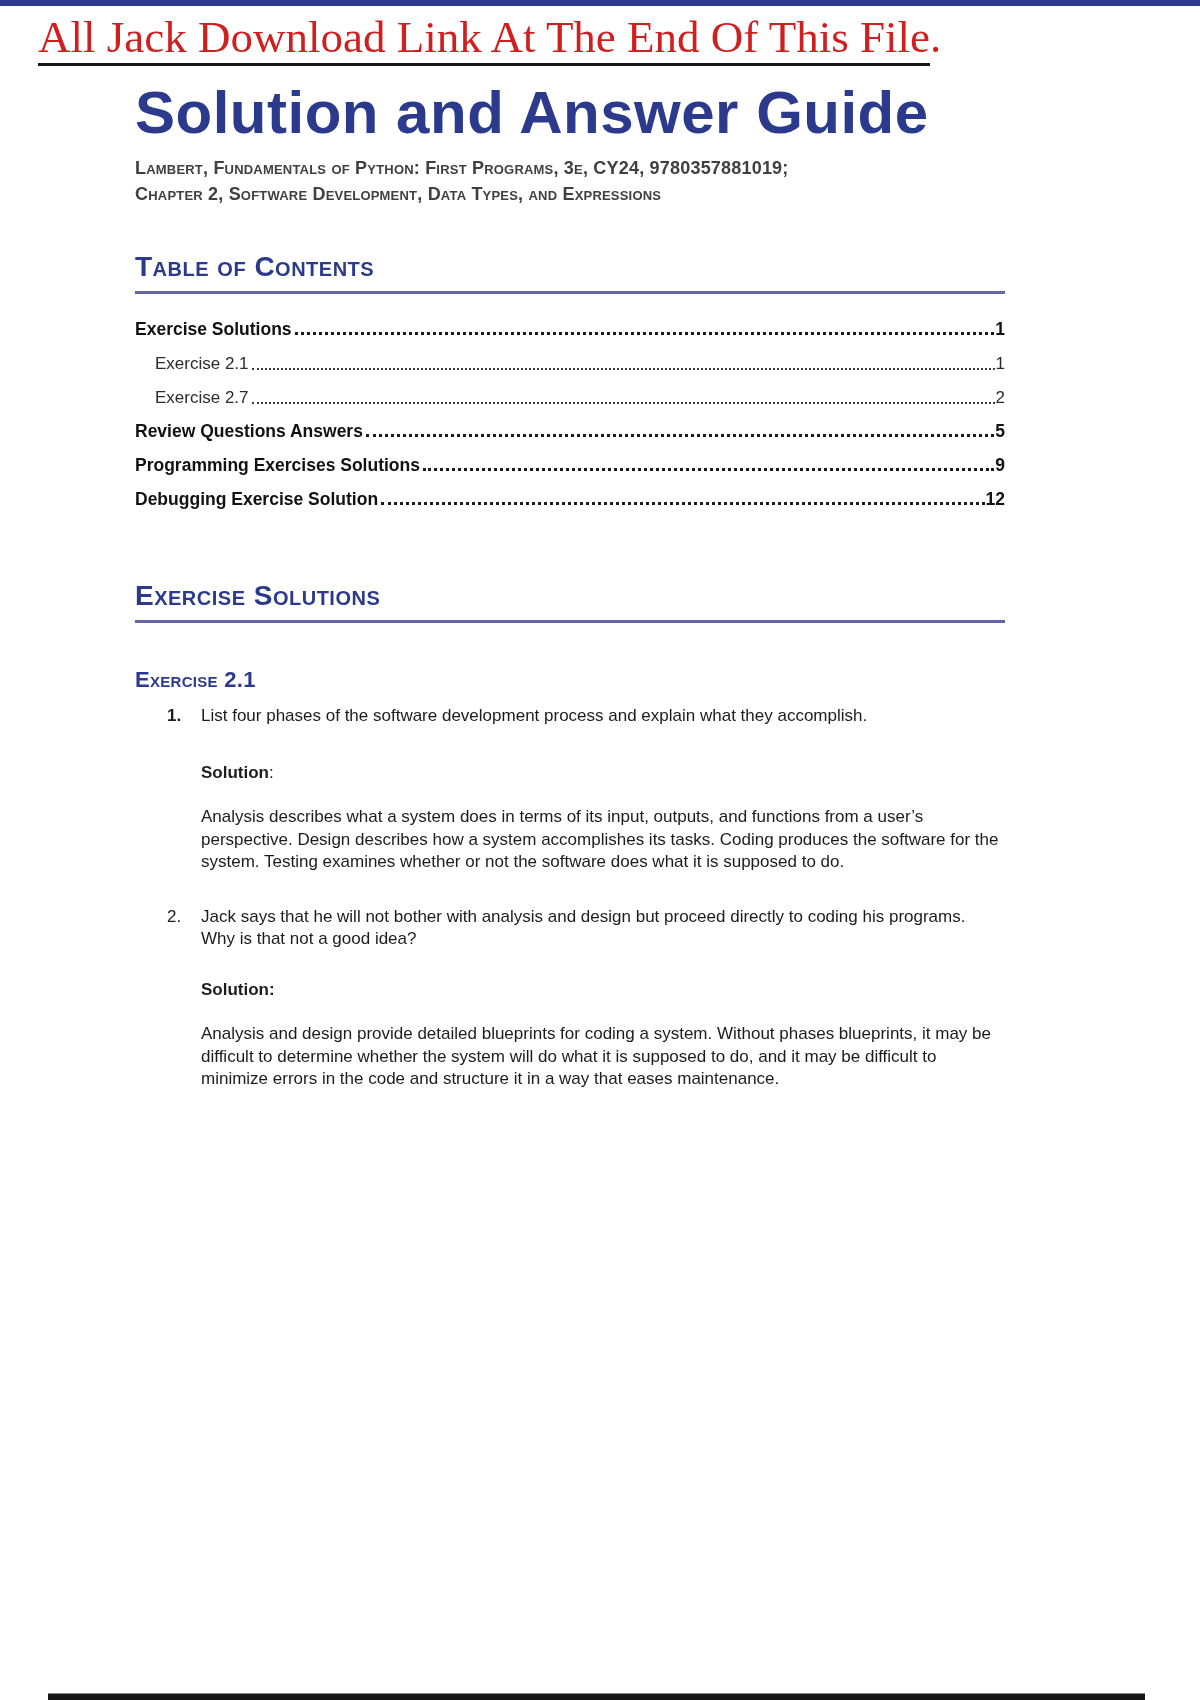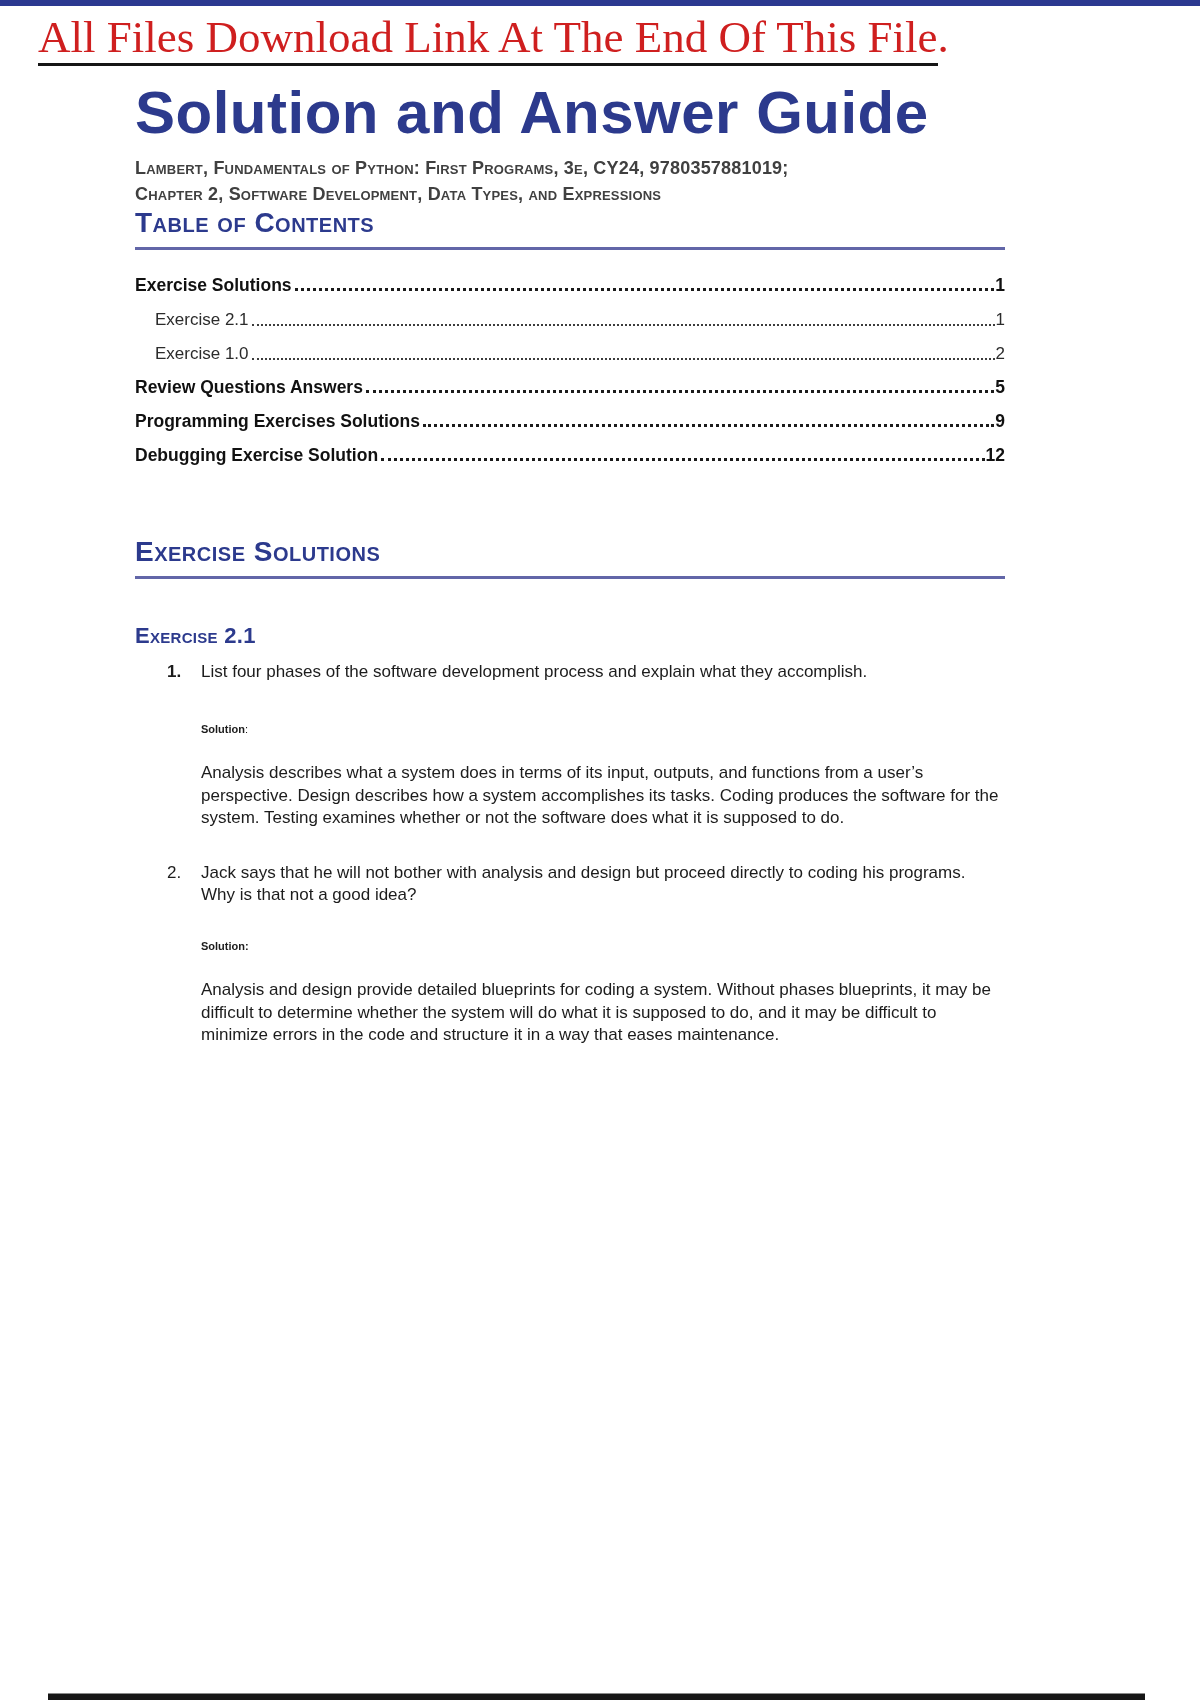--- a/index.html
+++ b/index.html
@@ -34,21 +34,21 @@
     font-variant:small-caps;
   }
 
   .section-heading {
     font-variant:small-caps; font-weight:700;
     font-size:28px; letter-spacing:0.5px;
     color:#2c3a8d;
     border-bottom:3px solid #6266a8;
     padding-bottom:8px;
   }
-  .toc-heading { }
+  .toc-heading { margin-top:44px; }
   .es-heading  { margin-top:70px; }
 
   .toc-list { margin-top:12px; }
   .toc-row {
     display:flex; align-items:flex-end;
     height:34px; font-size:17.5px; color:#111;
   }
   .toc-row .toc-dots {
     flex:1; margin:0 1px 5px 3px;
     border-bottom:3px dotted #1b1b1b;
@@ -65,37 +65,37 @@
   }
 
   .body-text { font-size:17px; line-height:22.5px; color:#1c1c1c; }
 
   .qitem { display:flex; margin-top:12px; }
   .qitem.second { margin-top:32px; }
   .qnum { width:66px; padding-left:32px; }
   .qnum.bold { font-weight:700; }
   .qtext { width:790px; }
 
-  .sol-label { margin:34px 0 0 66px; font-size:11px; }
+  .sol-label { margin:34px 0 0 66px; font-size:17px; }
   .sol-label .b { font-weight:700; }
   .sol-label.all-bold { font-weight:700; margin-top:28px; }
 
   .answer { margin:22px 0 0 66px; width:800px; }
 
   .bottom-bar {
     position:absolute; bottom:0; left:48px; right:55px; height:7px;
     background:#161616; border-top:1px solid #8a8a8a;
   }
 </style>
 </head>
 <body>
 
 <div class="top-bar"></div>
 
-<div class="banner"><span class="u">All Files Download Link At The End Of This File</span><span>.</span></div>
+<div class="banner"><span class="u">All Jack Download Link At The End Of This File</span><span>.</span></div>
 
 <div class="content">
 
   <h1 class="doc-title">Solution and Answer Guide</h1>
 
   <div class="doc-subtitle">
     <div>Lambert, Fundamentals of Python: First Programs, 3e, CY24, 9780357881019;</div>
     <div>Chapter 2, Software Development, Data Types, and Expressions</div>
   </div>
 
@@ -106,21 +106,21 @@
       <span class="toc-label">Exercise Solutions</span>
       <span class="toc-dots"></span>
       <span class="toc-page">1</span>
     </div>
     <div class="toc-row sub">
       <span class="toc-label">Exercise 2.1</span>
       <span class="toc-dots"></span>
       <span class="toc-page">1</span>
     </div>
     <div class="toc-row sub">
-      <span class="toc-label">Exercise 1.0</span>
+      <span class="toc-label">Exercise 2.7</span>
       <span class="toc-dots"></span>
       <span class="toc-page">2</span>
     </div>
     <div class="toc-row bold">
       <span class="toc-label">Review Questions Answers</span>
       <span class="toc-dots"></span>
       <span class="toc-page">5</span>
     </div>
     <div class="toc-row bold">
       <span class="toc-label">Programming Exercises Solutions</span>

